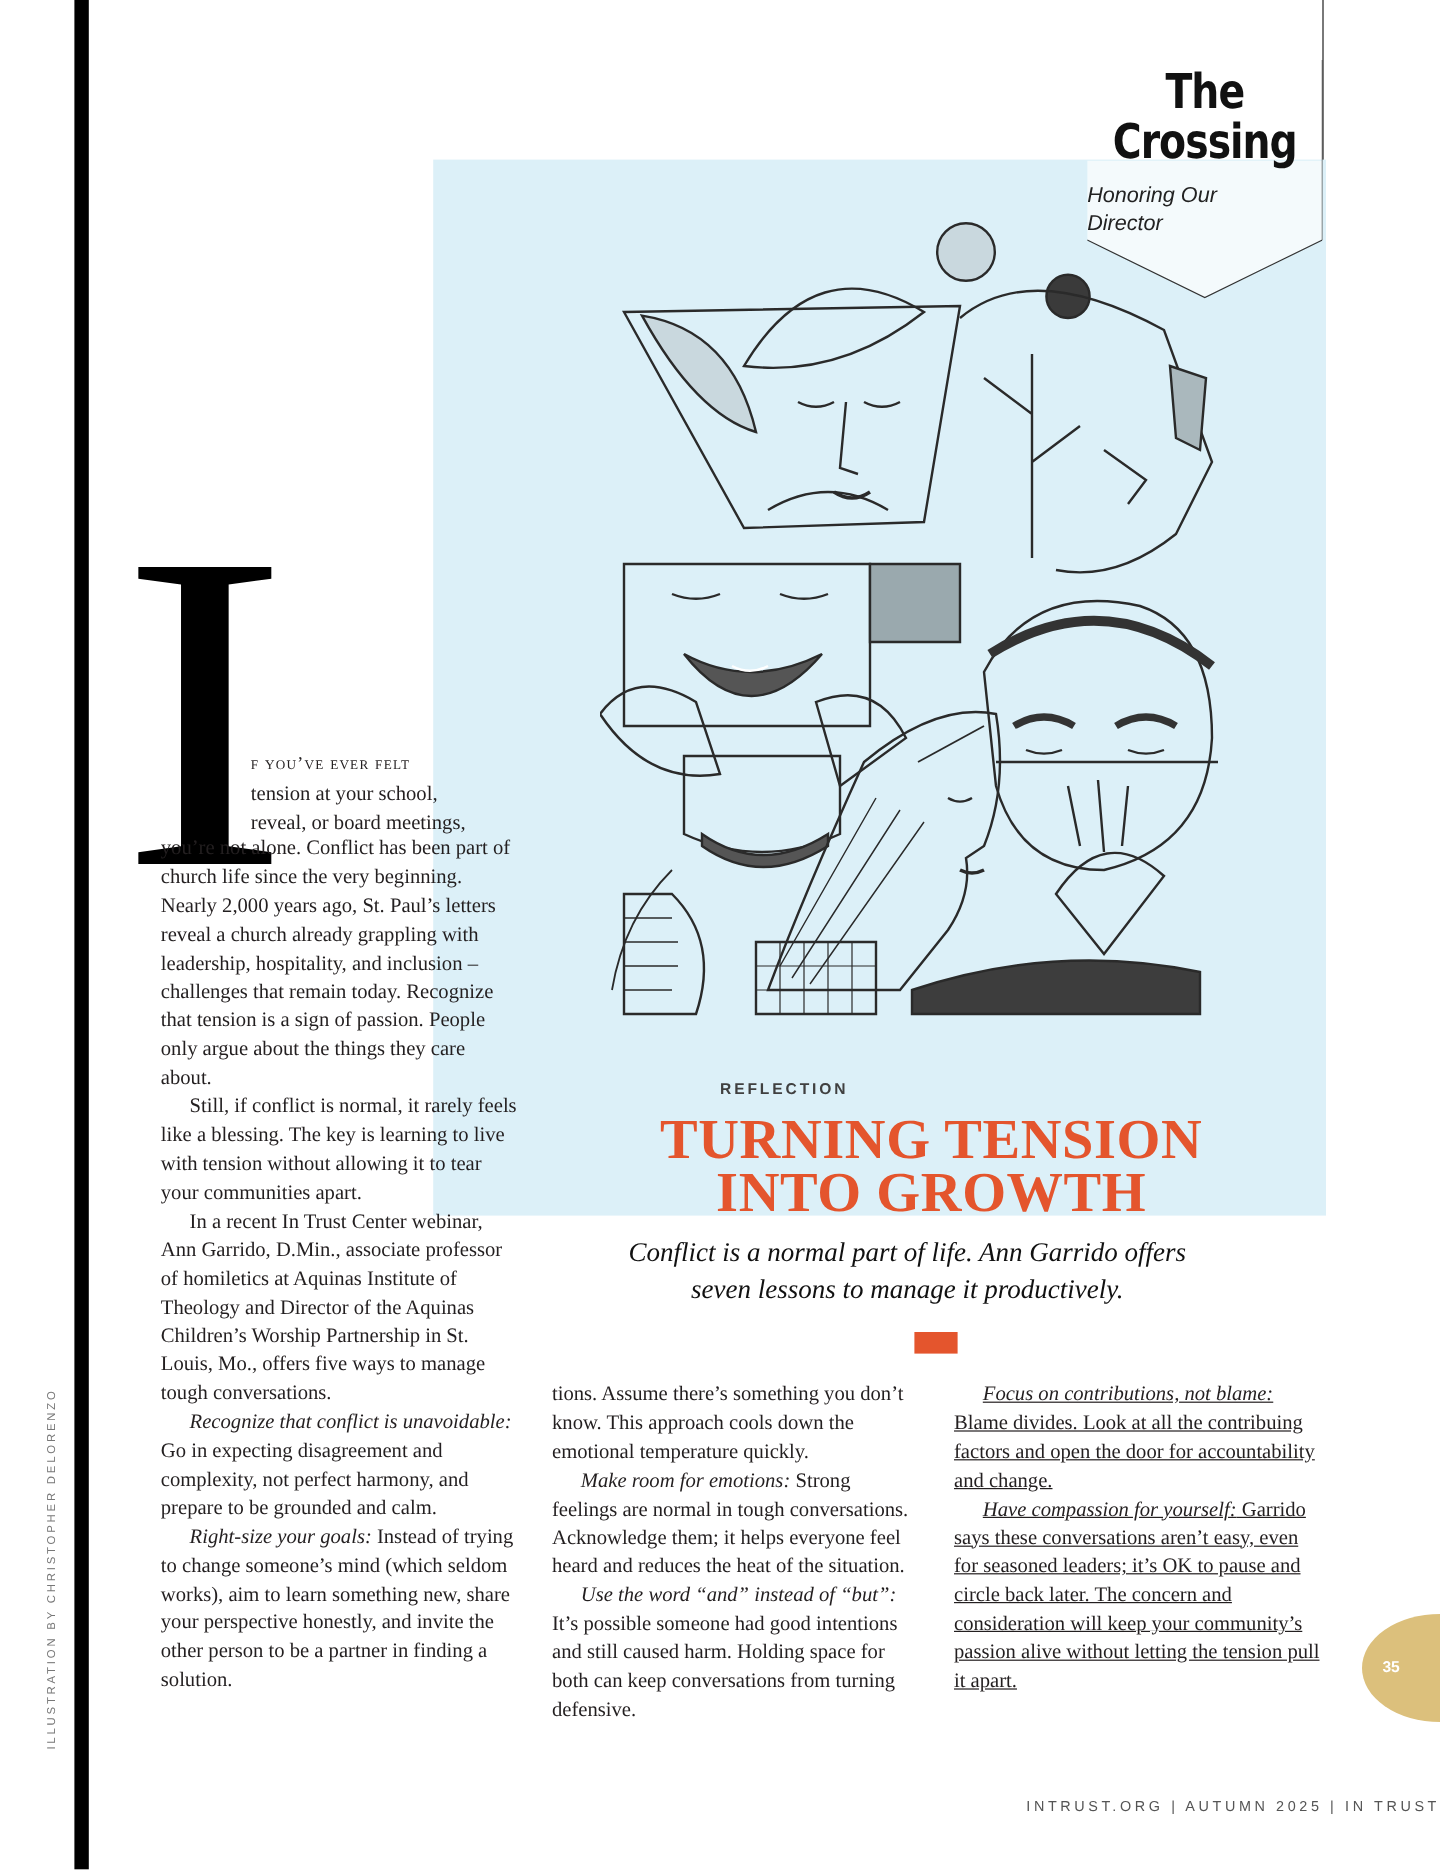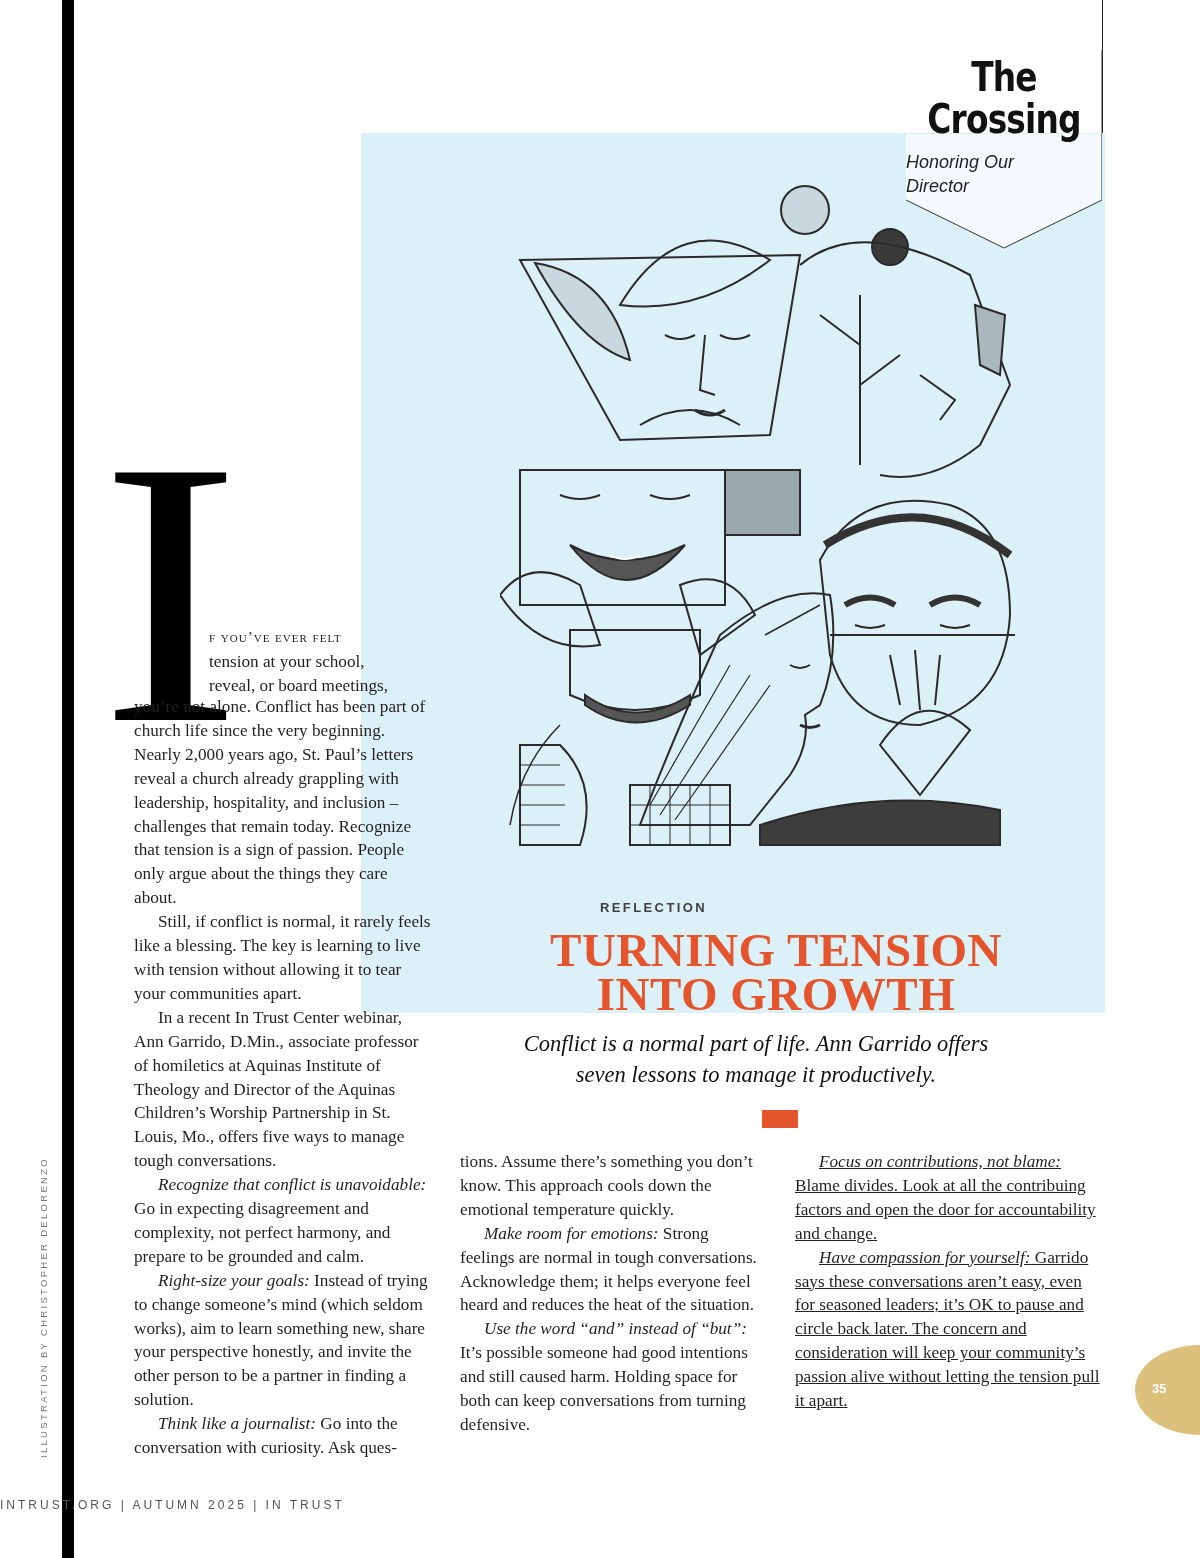--- a/index.html
+++ b/index.html
@@ -43,21 +43,21 @@
     font-family:"Liberation Serif","DejaVu Serif",serif; font-weight:bold; font-size:47px;
     line-height:44px; color:#e4552d; letter-spacing:0.5px; }
   .dek { position:absolute; left:486px; top:1028px; width:540px; text-align:center;
     font-family:"Liberation Serif","DejaVu Serif",serif; font-style:italic; font-size:22.5px;
     line-height:31px; color:#111; }
   .accent-bar { position:absolute; left:762px; top:1110px; width:36px; height:18px; background:#e4552d; }
 
   .credit { position:absolute; left:38px; top:1458px; transform:rotate(-90deg); transform-origin:left top;
     font-family:"Liberation Sans","DejaVu Sans",sans-serif; font-size:9.5px; letter-spacing:2.3px; color:#777; white-space:nowrap; }
 
-  .folio { position:absolute; left:0; top:1498px; width:1200px; text-align:left; 
+  .folio { position:absolute; left:0; top:1498px; width:1200px; text-align:right; 
     font-family:"Liberation Sans","DejaVu Sans",sans-serif; font-size:12px; letter-spacing:3px; color:#555; }
 
   .page-tab { position:absolute; left:1135px; top:1345px; width:130px; height:90px; border-radius:50%; background:#dcc07c; }
   .page-num { position:absolute; left:1152px; top:1381px; font-family:"Liberation Sans","DejaVu Sans",sans-serif;
     font-weight:bold; font-size:13px; color:#fff; }
 </style>
 </head>
 <body>
 
 <div class="left-bar"></div>
@@ -136,21 +136,20 @@
   <div>tension at your school,</div>
   <div>reveal, or board meetings,</div>
 </div>
 
 <div class="col col1">
   <p>you’re not alone. Conflict has been part of church life since the very beginning. Nearly 2,000 years ago, St. Paul’s letters reveal a church already grappling with leadership, hospitality, and inclusion – challenges that remain today. Recognize that tension is a sign of passion. People only argue about the things they care about.</p>
   <p class="ind">Still, if conflict is normal, it rarely feels like a blessing. The key is learning to live with tension without allowing it to tear your communities apart.</p>
   <p class="ind">In a recent In Trust Center webinar, Ann Garrido, D.Min., associate professor of homiletics at Aquinas Institute of Theology and Director of the Aquinas Children’s Worship Partnership in St. Louis, Mo., offers five ways to manage tough conversations.</p>
   <p class="ind"><em>Recognize that conflict is unavoidable:</em><span> Go in expecting disagreement and complexity, not perfect harmony, and prepare to be grounded and calm.</span></p>
   <p class="ind"><em>Right-size your goals:</em><span> Instead of trying to change someone’s mind (which seldom works), aim to learn something new, share your perspective honestly, and invite the other person to be a partner in finding a solution.</span></p>
-  <p class="ind"><em>Think like a journalist:</em><span> Go into the conversation with curiosity. Ask ques-</span></p>
 </div>
 
 <div class="kicker">REFLECTION</div>
 <div class="headline">
   <div>TURNING TENSION</div>
   <div>INTO GROWTH</div>
 </div>
 <div class="dek">
   <div>Conflict is a normal part of life. Ann Garrido offers</div>
   <div>seven lessons to manage it productively.</div>

